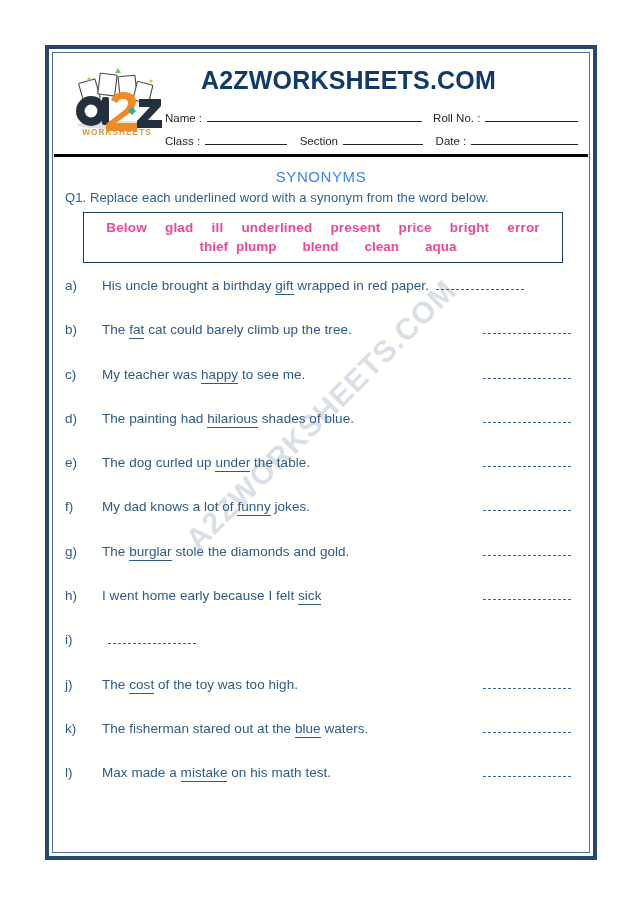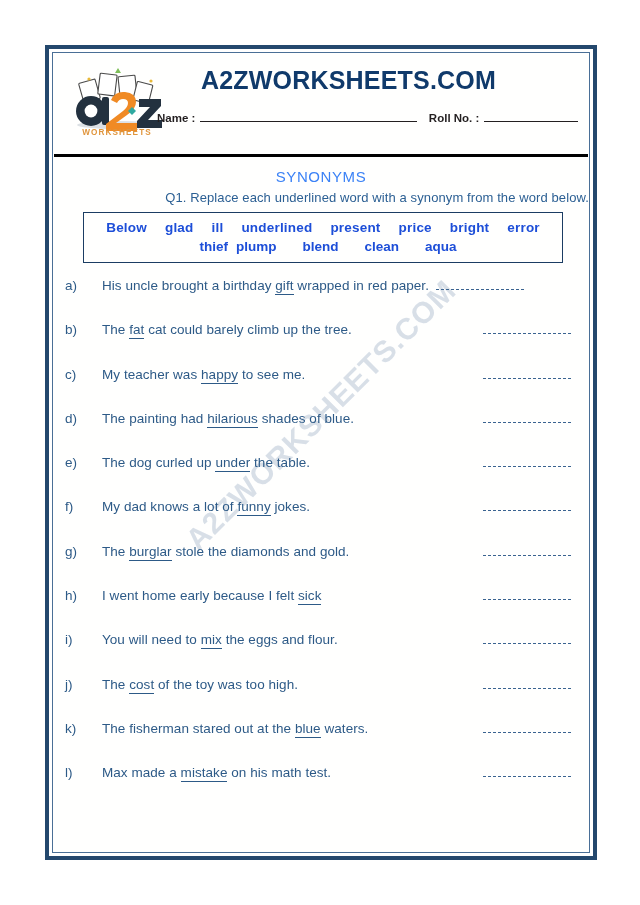--- a/index.html
+++ b/index.html
@@ -80,27 +80,26 @@
     left: 12px;
     top: 14px;
     width: 104px;
     height: 72px;
   }
   #logo svg { display:block; }
 
   
   #fields {
     position: absolute;
-    left: 104px;
+    left: 112px;
     top: 57px;
     right: 8px;
     font-family: "Liberation Sans", sans-serif;
     font-size: 11.5px;
     color: #231f20;
-    font-weight: bold;
   }
   .field-row {
     display: flex;
     align-items: baseline;
     height: 23px;
     white-space: nowrap;
   }
   .fld-label { padding-right: 2px; }
   .rule {
     border-bottom: 1.4px solid #231f20;
@@ -135,37 +134,36 @@
     color: #3b82f6;
     letter-spacing: .6px;
     padding: 11px 0 5px;
   }
   #instruction {
     font-family: "Liberation Sans", sans-serif;
     font-size: 13px;
     color: #2b5f93;
     padding: 0 0 0 12px;
     letter-spacing: .1px;
-    text-align: right;
   }
 
   
   #word-bank {
     margin: 7px 26px 0 30px;
     border: 1.6px solid #1b3d63;
     padding: 5px 6px 6px;
     background: transparent;
   }
   .wb-row {
     display: flex;
     justify-content: center;
     font-family: "Liberation Sans", sans-serif;
     font-size: 13.5px;
     font-weight: 700;
-    color: #1d4ed8;
+    color: #ec4899;
     line-height: 19px;
   }
   .wb-row.r1 { letter-spacing: .2px; }
   .wb-row.r2 { padding-left: 10px; text-align: right; }
   .wb-word { padding: 0 9px; white-space: nowrap; }
   .wb-row.r2 .wb-word { padding: 0 13px; }
   .wb-row.r2 .wb-word.tight { padding-right: 4px; }
   .wb-row.r2 .wb-word.tight2 { padding-left: 4px; }
 
   
@@ -251,20 +249,30 @@
 
       <div id="brand-title">A2ZWORKSHEETS.COM</div>
 
       <div id="fields">
         <div class="field-row">
           <span class="fld-label">Name :</span>
           <span class="rule name"></span>
           <span class="spacer-sm"></span>
           <span class="fld-label">Roll No. :</span>
           <span class="rule roll"></span>
+        </div>
+        <div class="field-row">
+          <span class="fld-label">Class :</span>
+          <span class="rule class"></span>
+          <span class="spacer-sm"></span>
+          <span class="fld-label">Section</span>
+          <span class="rule sect"></span>
+          <span class="spacer-sm"></span>
+          <span class="fld-label">Date :</span>
+          <span class="rule date"></span>
         </div>
       </div>
     </div>
 
     <div id="divider"></div>
 
     <div id="body">
 
       <div id="worksheet-title">SYNONYMS</div>
       <div id="instruction">Q1. Replace each underlined word with a synonym from the word below.</div>
@@ -325,21 +333,20 @@
             <span class="q-text">The <u>burglar</u> stole the diamonds and gold.</span>
             <span class="q-blank"></span>
           </div>
           <div class="q-item">
             <span class="q-letter">h)</span>
             <span class="q-text">I went home early because I felt <u>sick</u></span>
             <span class="q-blank"></span>
           </div>
           <div class="q-item">
             <span class="q-letter">i)</span>
-            <span class="q-text">You will need to <u>mix</u> the eggs and flour.</span>
             <span class="q-blank"></span>
           </div>
           <div class="q-item">
             <span class="q-letter">j)</span>
             <span class="q-text">The <u>cost</u> of the toy was too high.</span>
             <span class="q-blank"></span>
           </div>
           <div class="q-item">
             <span class="q-letter">k)</span>
             <span class="q-text">The fisherman stared out at the <u>blue</u> waters.</span>

